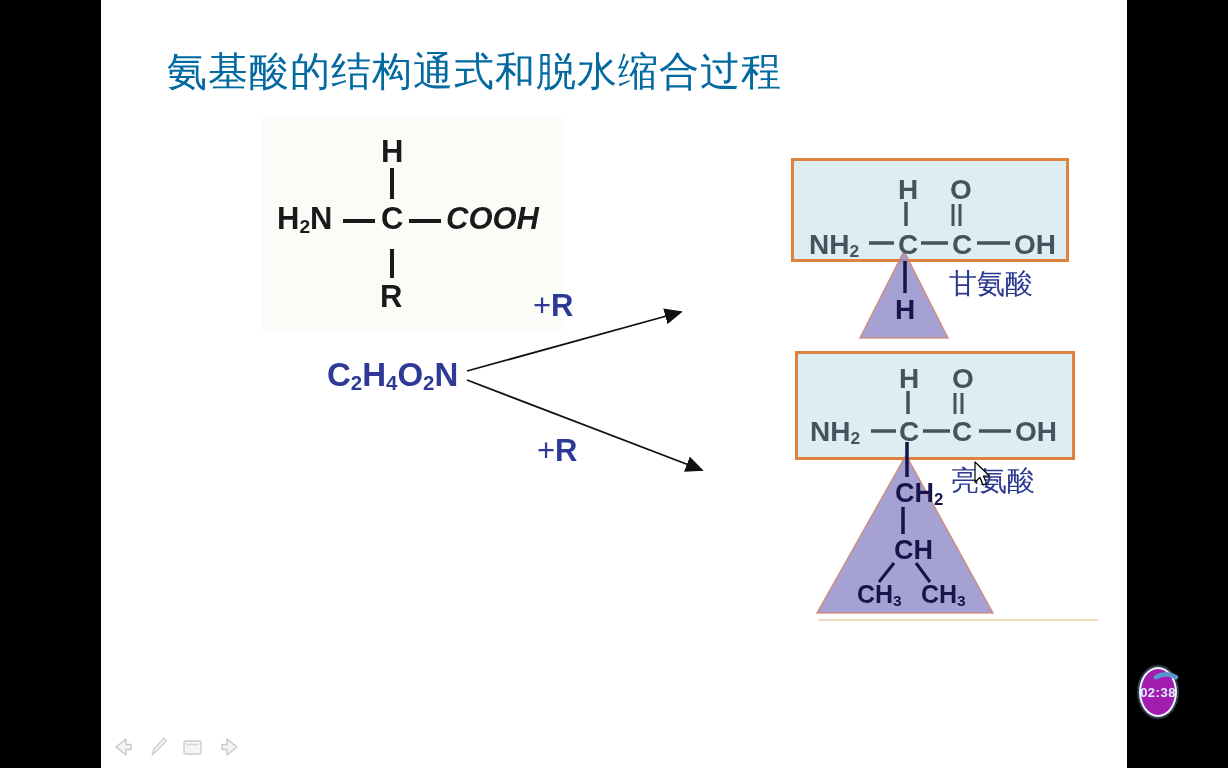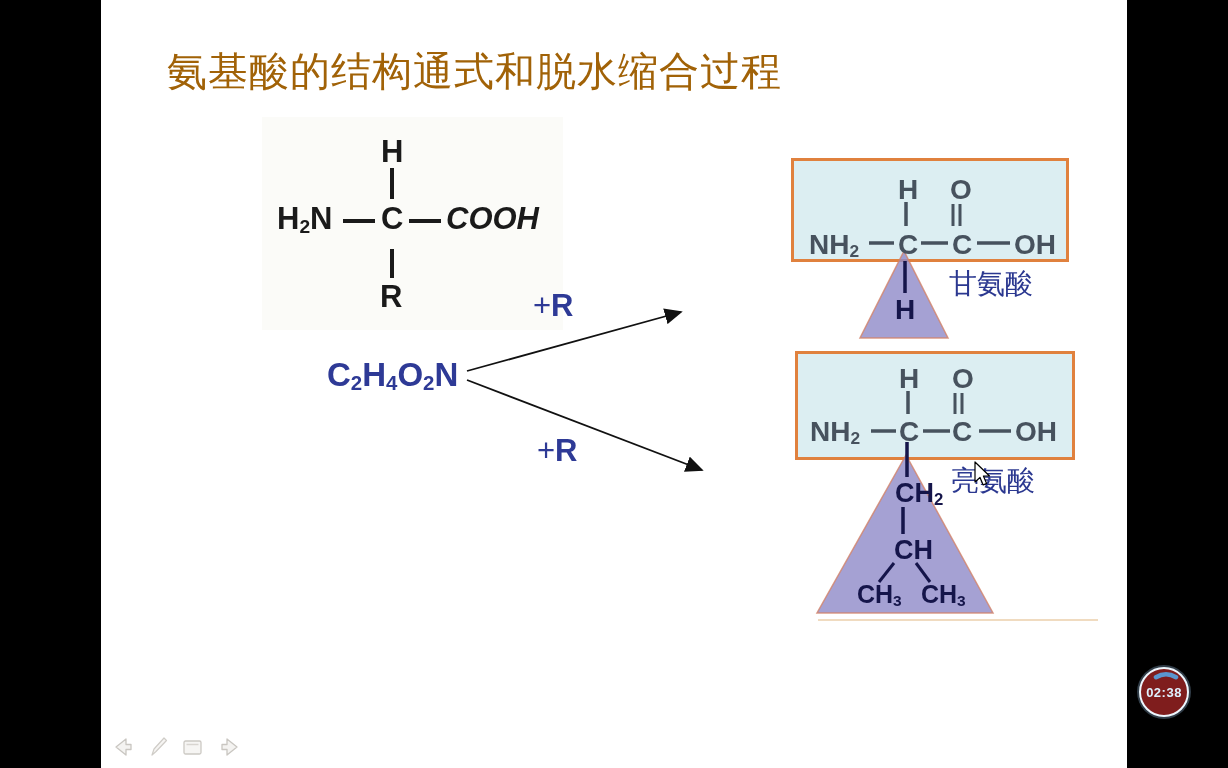--- a/index.html
+++ b/index.html
@@ -3,40 +3,40 @@
 <meta charset="utf-8">
 <style>
   html,body{margin:0;padding:0;background:#000;}
   .stage{position:relative;width:1228px;height:768px;background:#000;overflow:hidden;
          font-family:"Liberation Sans",sans-serif;}
   .slide{position:absolute;left:101px;top:0;width:1026px;height:768px;background:#ffffff;}
   .bar{position:absolute;top:0;height:768px;background:#000;}
   .bar.left{left:0;width:101px;}
   .bar.right{left:1127px;width:101px;}
   .t{position:absolute;line-height:1;white-space:nowrap;font-weight:bold;z-index:3;}
-  .title{font-family:"Liberation Serif",serif;font-weight:500;color:#a16207;
+  .title{font-family:"Liberation Serif",serif;font-weight:500;color:#0369a1;
          font-size:40px;letter-spacing:1px;}
   .navy{color:#2e3a96;} .teal{color:#1b998c;} .gray{color:#47525e;}
   .dark{color:#15154a;} .black{color:#1a1a1a;}
   .cjk{font-family:"Liberation Serif",serif;font-weight:500;color:#2b3890;}
   sub.s{font-size:0.62em;vertical-align:-0.20em;line-height:0;}
   sub.red{color:#cc2222;}
   .plus{font-weight:400;}
   .structbg{position:absolute;left:262px;top:117px;width:301px;height:213px;
             background:#fbfbf8;z-index:1;}
   .box{position:absolute;box-sizing:border-box;background:#dceef2;
        border:3px solid #e0813e;z-index:1;}
   .box.gly{left:791px;top:158px;width:278px;height:104px;}
   .box.leu{left:795px;top:351px;width:280px;height:109px;}
   svg.ov{position:absolute;left:0;top:0;z-index:2;pointer-events:none;}
   svg.cursor{position:absolute;left:973px;top:461px;z-index:8;}
   .navbar{position:absolute;left:110px;top:735px;display:flex;gap:9px;z-index:6;}
   .navbar svg{display:block;cursor:pointer;}
-  .timer{position:absolute;left:1139px;top:667px;width:50px;height:50px;border-radius:50%;
-         background:#7f1d1d;border:2px solid #edf6fd;box-sizing:border-box;
+  .timer{position:absolute;left:1139px;top:667px;width:38px;height:50px;border-radius:50%;
+         background:#a21caf;border:2px solid #edf6fd;box-sizing:border-box;
          box-shadow:0 0 0 2px rgba(140,175,205,0.35);display:flex;align-items:center;
          justify-content:center;z-index:7;}
   .timer .time{color:#dff0fd;font-size:13px;letter-spacing:0.5px;font-weight:bold;}
   .timer svg{position:absolute;left:0;top:0;}
 </style>
 </head>
 <body>
 
 <div class="stage">
   <div class="slide"></div>

